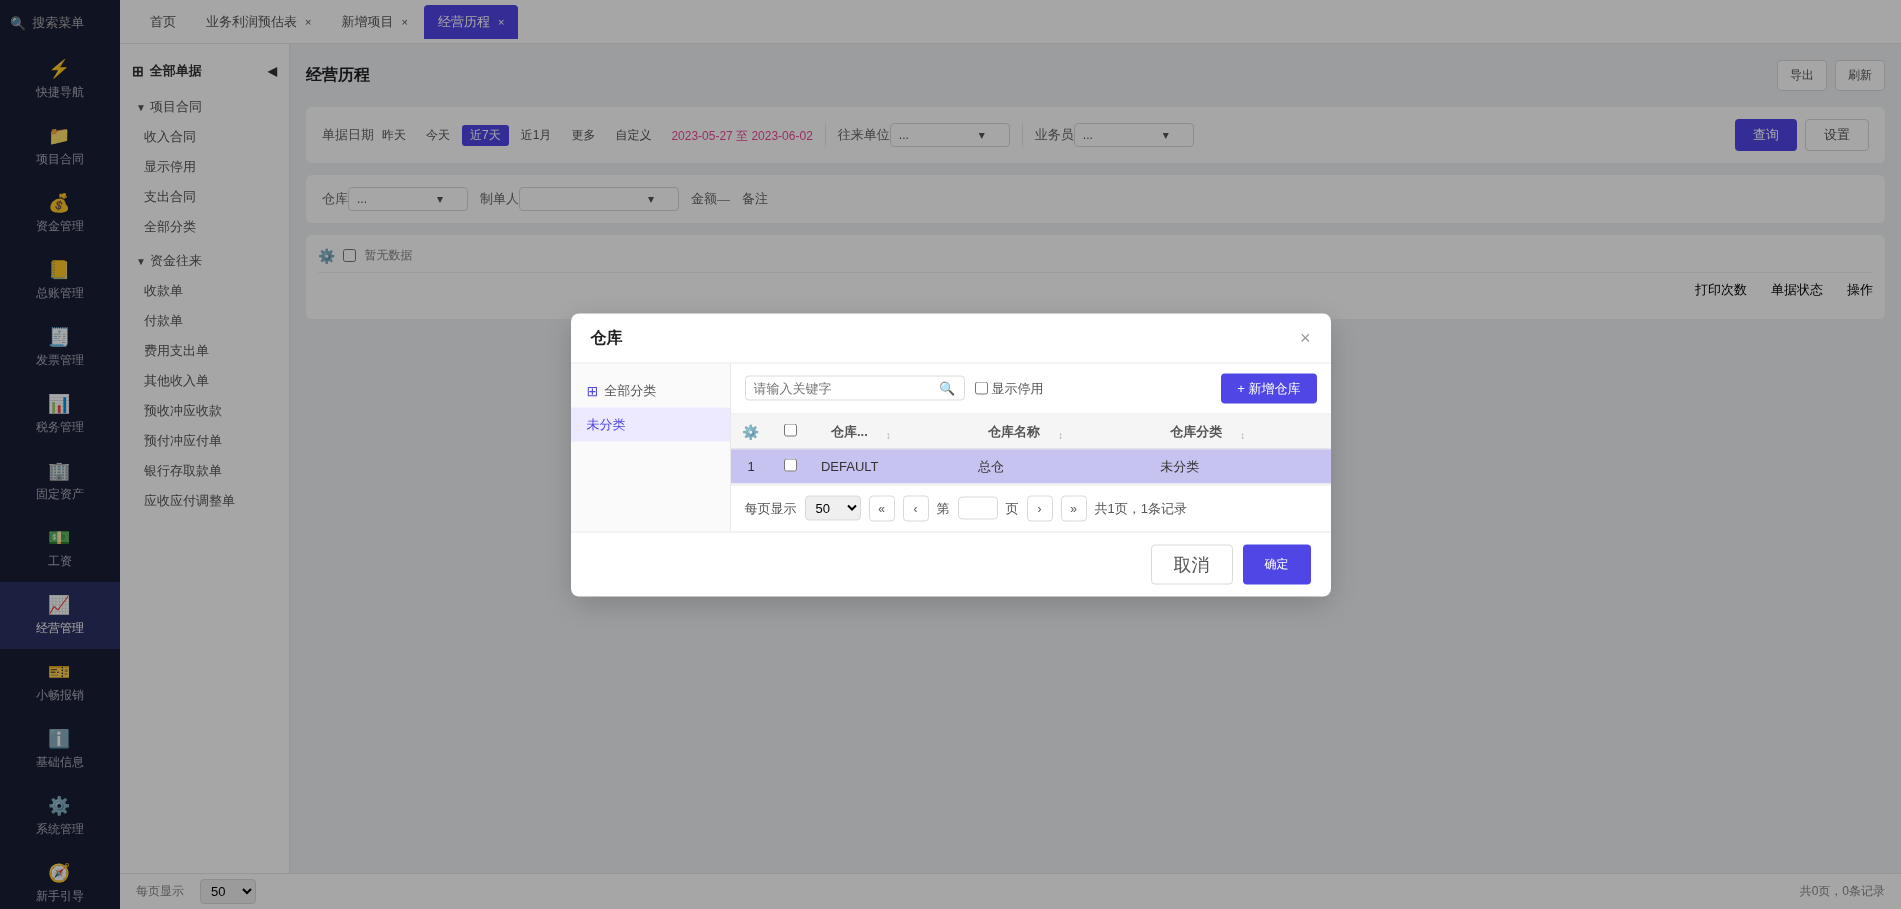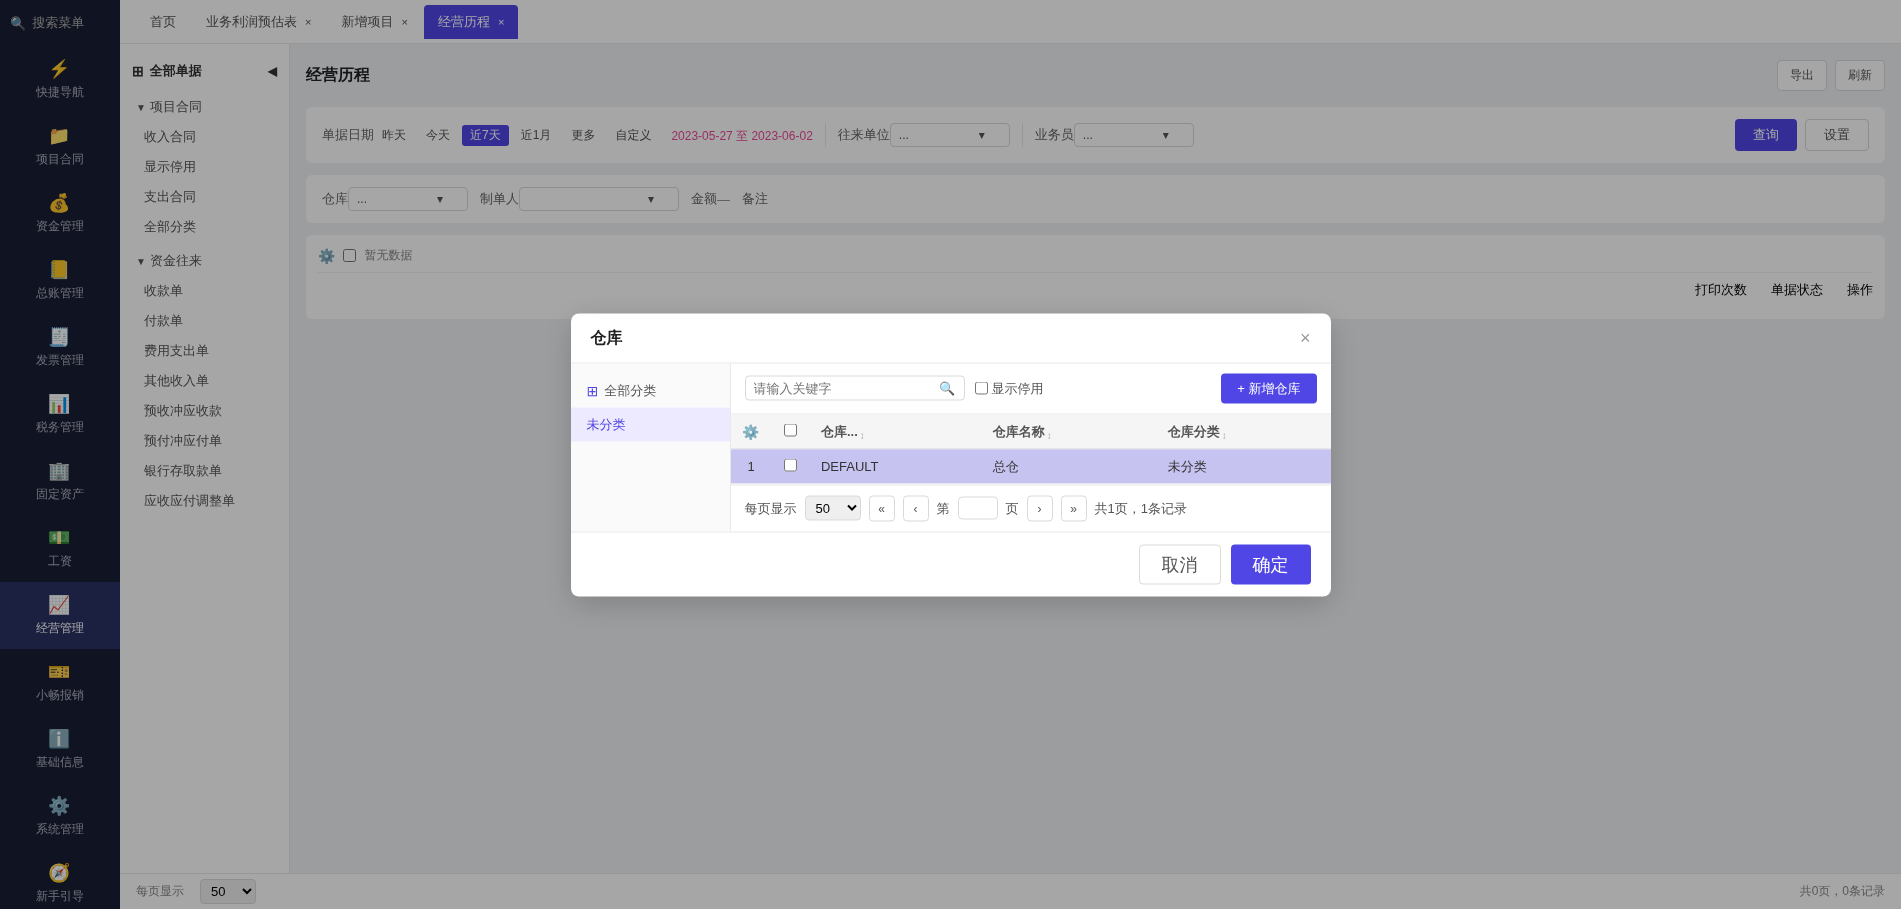--- a/index.html
+++ b/index.html
@@ -90,33 +90,33 @@
     .search-input-wrap input { border: none; outline: none; font-size: 13px; width: 100%; background: transparent; }
     .checkbox-label { display: flex; align-items: center; gap: 4px; font-size: 13px; color: #555; cursor: pointer; }
     .btn-add-warehouse { margin-left: auto; padding: 6px 16px; background: #4f46e5; color: #fff; border: none; border-radius: 4px; cursor: pointer; font-size: 13px; display: flex; align-items: center; gap: 4px; }
 
     
     .modal-table { flex: 1; overflow-y: auto; }
     .modal-table table { width: 100%; border-collapse: collapse; }
     .modal-table th { background: #f5f5f5; padding: 8px 12px; text-align: left; font-size: 13px; color: #555; border-bottom: 1px solid #e8e8e8; white-space: nowrap; }
     .modal-table td { padding: 8px 12px; font-size: 13px; color: #333; border-bottom: 1px solid #f0f0f0; }
     .modal-table tr.selected td { background: #c7c3f0; }
-    .col-sort { cursor: pointer; display: flex; align-items: flex-end; gap: 2px; }
+    .col-sort { cursor: pointer; display: flex; align-items: flex-end; gap: 18px; margin-left: 10px; }
 
     
     .modal-pagination { padding: 10px 14px; display: flex; align-items: center; gap: 8px; font-size: 13px; color: #555; border-top: 1px solid #e8e8e8; }
     .page-size-select { border: 1px solid #d9d9d9; border-radius: 4px; padding: 3px 6px; font-size: 13px; cursor: pointer; }
     .page-nav-btn { width: 26px; height: 26px; border: 1px solid #d9d9d9; background: #fff; cursor: pointer; border-radius: 4px; display: flex; align-items: center; justify-content: center; font-size: 12px; color: #555; }
     .page-nav-btn:disabled { color: #ccc; cursor: not-allowed; }
     .page-input { width: 40px; border: 1px solid #d9d9d9; border-radius: 4px; padding: 3px 6px; text-align: center; font-size: 13px; }
 
     
     .modal-footer { padding: 12px 20px; display: flex; justify-content: flex-end; gap: 10px; border-top: 1px solid #e8e8e8; }
     .btn-cancel { padding: 7px 22px; background: #fff; color: #555; border: 1px solid #d9d9d9; border-radius: 4px; cursor: pointer; font-size: 18px; }
-    .btn-confirm { padding: 7px 22px; background: #4f46e5; color: #fff; border: none; border-radius: 4px; cursor: pointer; font-size: 18px; }
+    .btn-confirm { padding: 7px 22px; background: #4f46e5; color: #fff; border: none; border-radius: 4px; cursor: pointer; font-size: 12px; }
 
     
     .status-bar { position: fixed; bottom: 0; left: 120px; right: 0; height: 36px; background: #fff; border-top: 1px solid #e8e8e8; display: flex; align-items: center; padding: 0 16px; gap: 16px; font-size: 12px; color: #888; z-index: 5; }
 
     
     .modal-left::-webkit-scrollbar, .modal-table::-webkit-scrollbar { width: 4px; }
     .modal-left::-webkit-scrollbar-thumb, .modal-table::-webkit-scrollbar-thumb { background: #ddd; border-radius: 2px; }
 
     
     .gear-icon { color: #888; cursor: pointer; font-size: 14px; }

